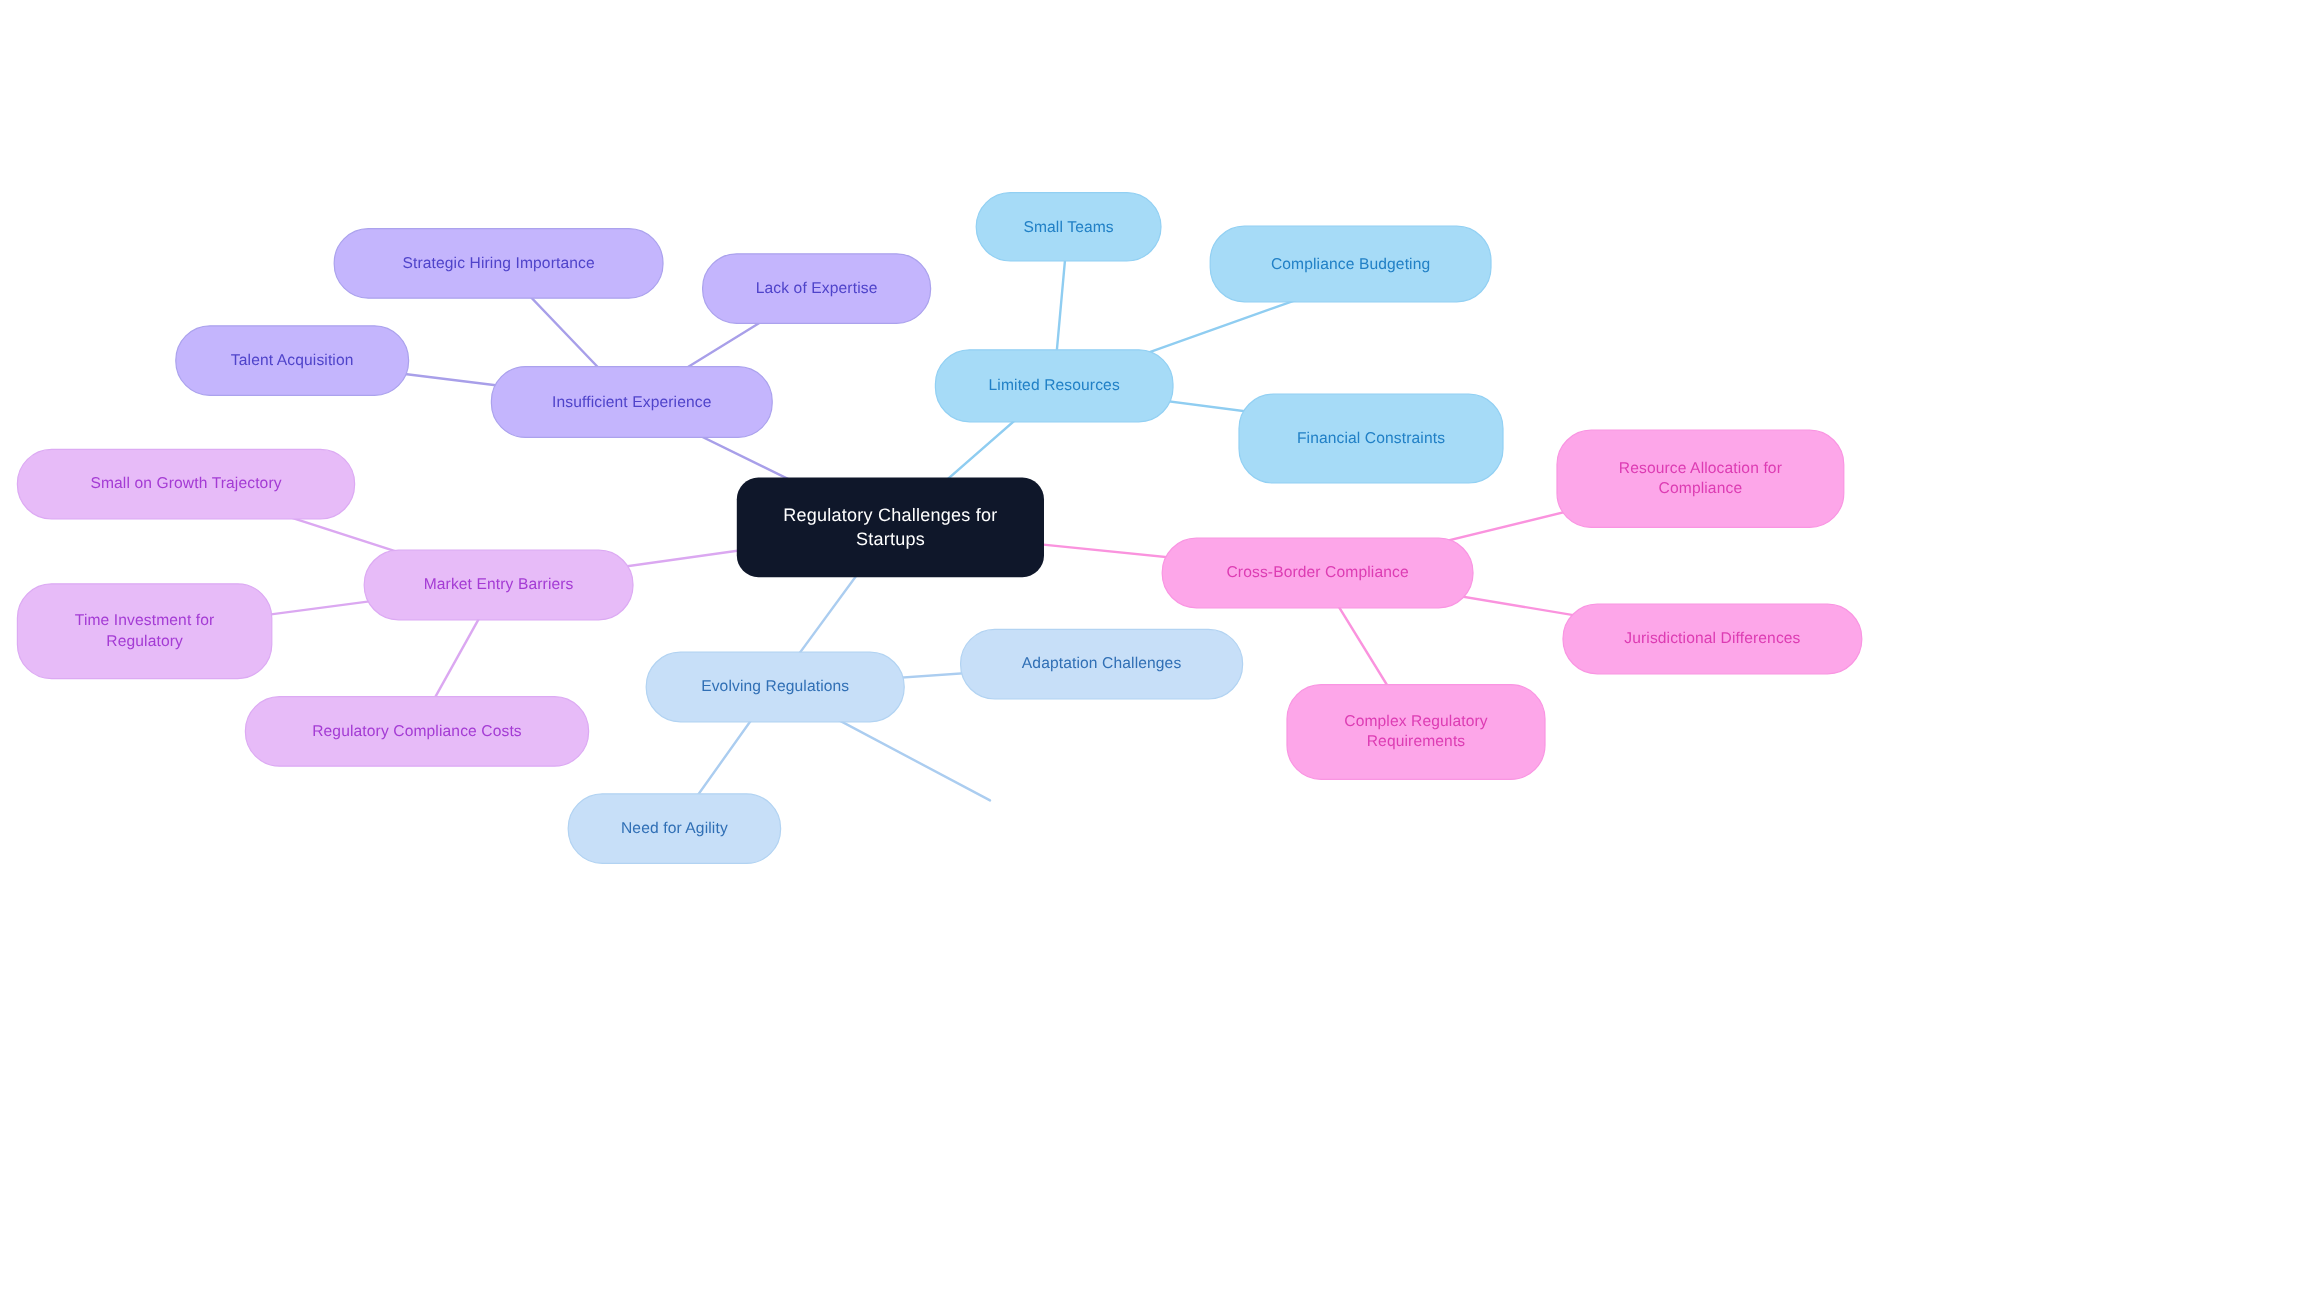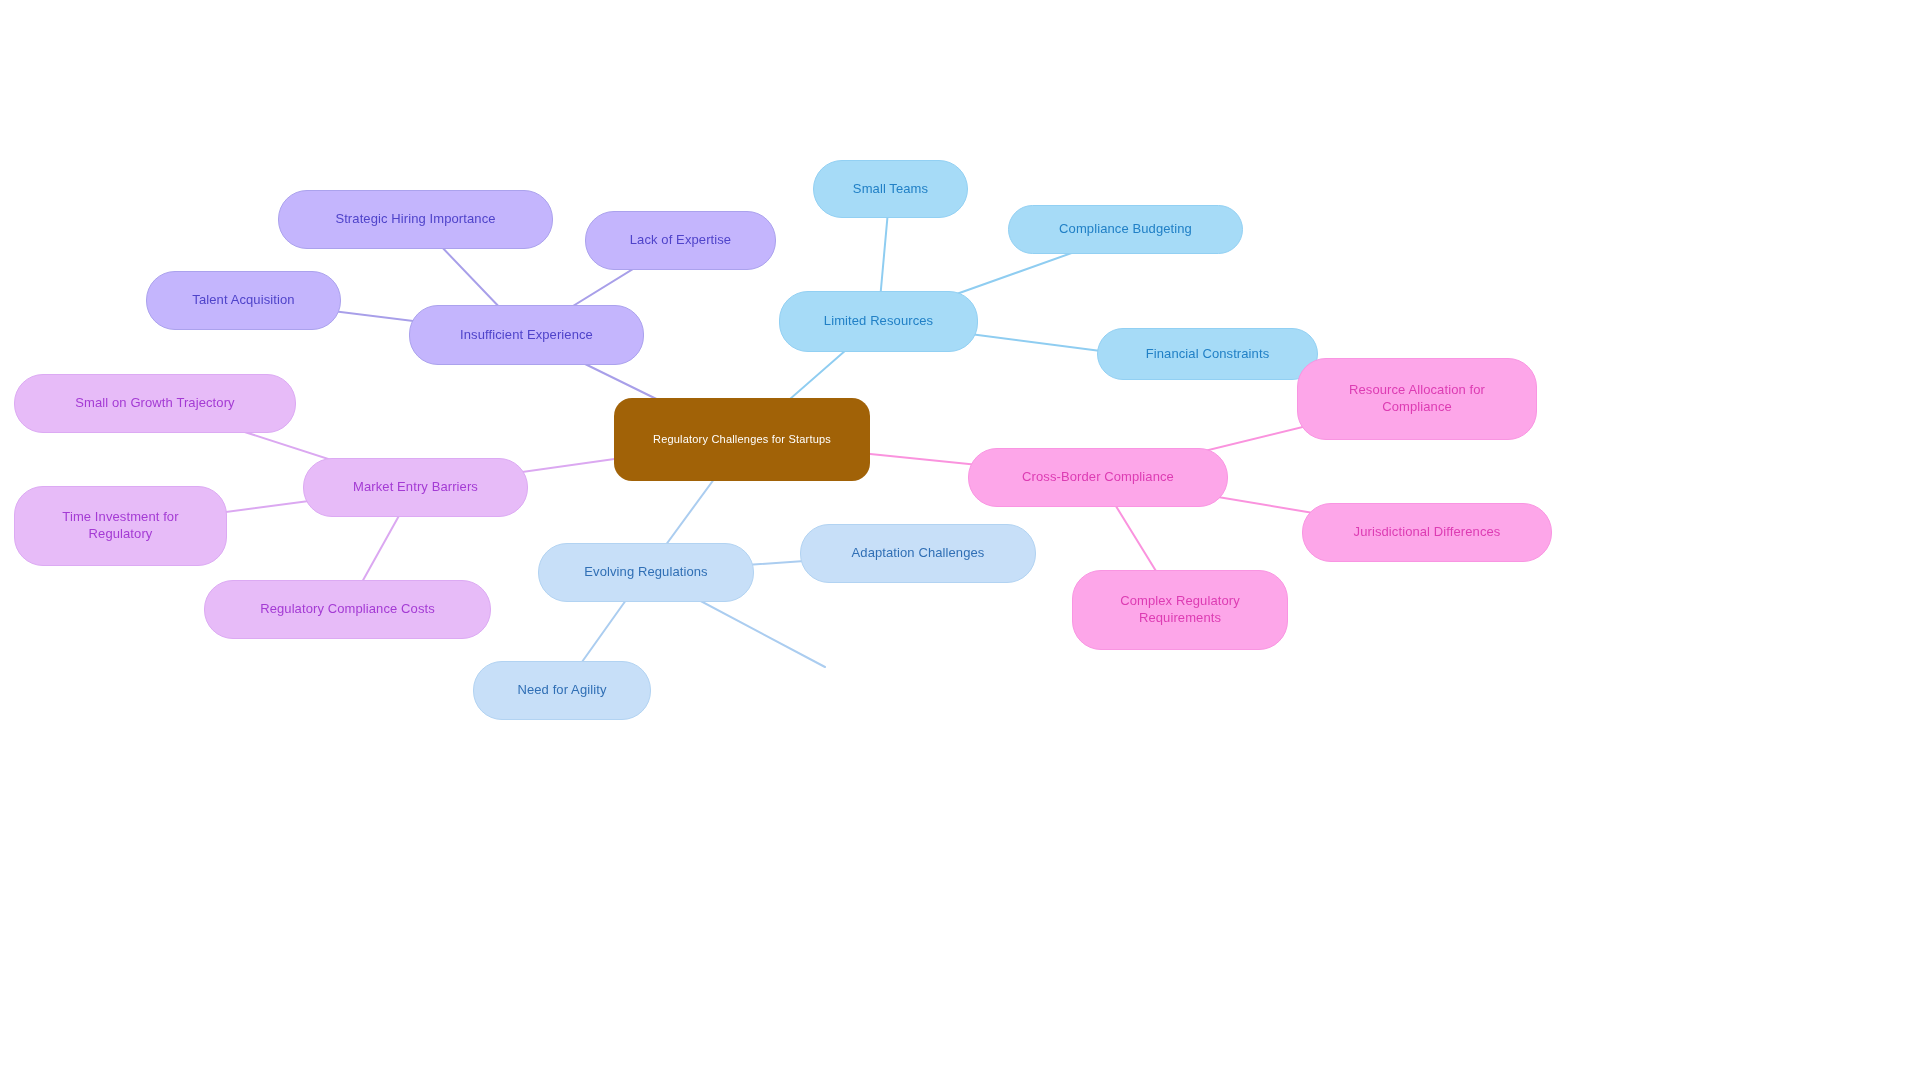--- a/index.html
+++ b/index.html
@@ -31,24 +31,24 @@
     font-size: 13px;
     font-weight: 500;
     line-height: 1.28;
     padding: 6px 16px;
     letter-spacing: 0.1px;
     cursor: pointer;
     user-select: none;
   }
 
   .node.center {
-    background: #a16207;
+    background: #0f172a;
     color: #ffffff;
     border-radius: 18px;
-    font-size: 11px;
+    font-size: 15px;
     font-weight: 400;
     letter-spacing: 0.2px;
   }
 
   .b-blue     { background: #a6dbf7; border: 1px solid #92d0f3; color: #2180c6; }
   .b-paleblue { background: #c7dff8; border: 1px solid #b2d3f2; color: #306fb5; }
   .b-pink     { background: #fda6e9; border: 1px solid #f995e2; color: #dd3cb3; }
   .b-peri     { background: #c4b5fd; border: 1px solid #aba2ed; color: #4f43ca; }
   .b-violet   { background: #e7bbf8; border: 1px solid #dcaaf3; color: #a43bd4; }
 </style>
@@ -87,22 +87,22 @@
       <line x1="646" y1="572" x2="918" y2="553"></line>
       <line x1="646" y1="572" x2="825" y2="667"></line>
       <line x1="646" y1="572" x2="562" y2="690"></line>
     </g>
   </svg>
 
   <div class="node center" style="left:614px; top:398px; width:256px; height:83px;">Regulatory Challenges for Startups</div>
 
   <div class="node b-blue" style="left:779px; top:291px; width:199px; height:61px;text-align:right;">Limited Resources</div>
   <div class="node b-blue" style="left:813px; top:160px; width:155px; height:58px;">Small Teams</div>
-  <div class="node b-blue" style="left:1008px; top:205px; width:235px; height:49px;">Compliance Budgeting</div>
-  <div class="node b-blue" style="left:1097px; top:328px; width:221px; height:52px;">Financial Constraints</div>
+  <div class="node b-blue" style="left:1008px; top:188px; width:235px; height:64px;">Compliance Budgeting</div>
+  <div class="node b-blue" style="left:1032px; top:328px; width:221px; height:75px;">Financial Constraints</div>
 
   <div class="node b-pink" style="left:968px; top:448px; width:260px; height:59px;">Cross-Border Compliance</div>
   <div class="node b-pink" style="left:1297px; top:358px; width:240px; height:82px;">Resource Allocation for Compliance</div>
   <div class="node b-pink" style="left:1302px; top:503px; width:250px; height:59px;">Jurisdictional Differences</div>
   <div class="node b-pink" style="left:1072px; top:570px; width:216px; height:80px;">Complex Regulatory Requirements</div>
 
   <div class="node b-peri" style="left:409px; top:305px; width:235px; height:60px;">Insufficient Experience</div>
   <div class="node b-peri" style="left:278px; top:190px; width:275px; height:59px;">Strategic Hiring Importance</div>
   <div class="node b-peri" style="left:146px; top:271px; width:195px; height:59px;">Talent Acquisition</div>
   <div class="node b-peri" style="left:585px; top:211px; width:191px; height:59px;">Lack of Expertise</div>

